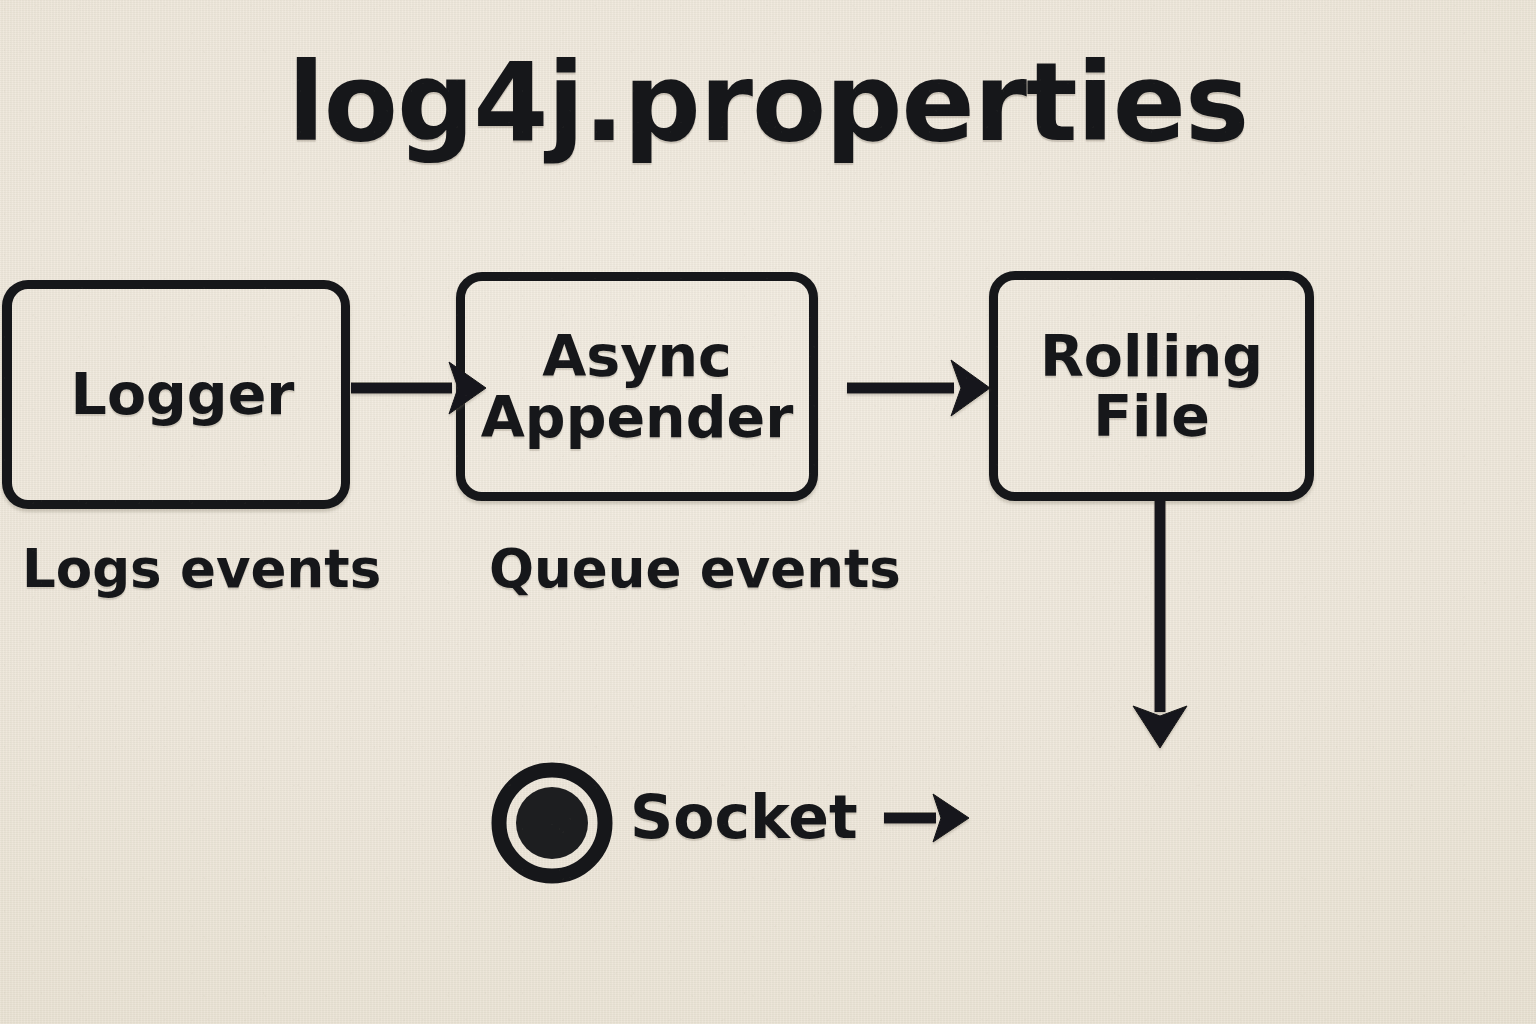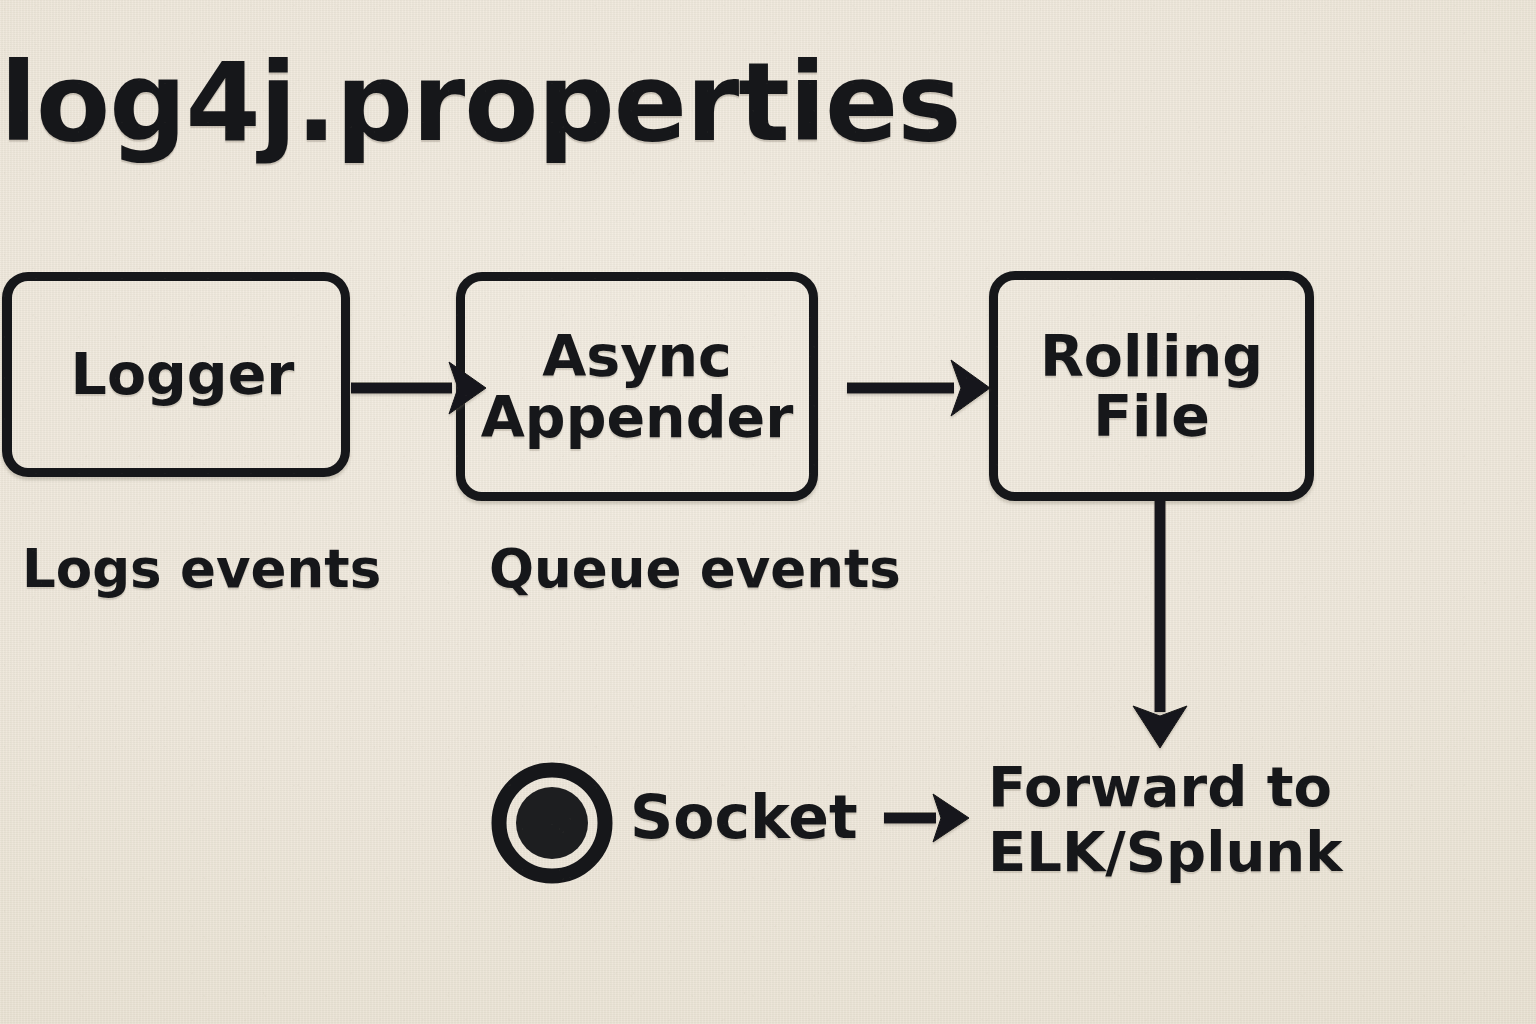--- a/index.html
+++ b/index.html
@@ -20,21 +20,21 @@
     font-family: "DejaVu Sans", sans-serif;
     color: #17181a;
   }
 
   
   #title {
     position: absolute;
     left: 0;
     top: 44px;
     width: 1536px;
-    text-align: left;
+    text-align: center;
     font-family: "DejaVu Sans", sans-serif;
     font-size: 108px;
     font-weight: 700;
     letter-spacing: -1px;
     color: #16171a;
     line-height: 1.1;
     text-shadow: 0 2px 1px rgba(120,110,95,0.30);
   }
 
   
@@ -52,21 +52,21 @@
   .node-label {
     font-size: 57px;
     font-weight: 600;
     line-height: 1.06;
     text-align: center;
     color: #16171a;
     white-space: pre-line;
     text-shadow: 0 2px 1px rgba(120,110,95,0.25);
   }
 
-  #node-logger  { left: 2px;   top: 272px; width: 348px; height: 205px; border-left-width: 10px; padding-left: 12px; }
+  #node-logger  { left: 2px;   top: 280px; width: 348px; height: 229px; border-left-width: 10px; padding-left: 12px; }
   #node-async   { left: 456px; top: 272px; width: 362px; height: 229px; }
   #node-rolling { left: 989px; top: 271px; width: 325px; height: 230px; }
 
   
   .caption {
     position: absolute;
     font-size: 53px;
     font-weight: 600;
     color: #16171a;
     white-space: nowrap;
@@ -155,22 +155,20 @@
   <div class="caption" id="caption-async">Queue events</div>
 
 
   <svg id="socket-icon" viewBox="0 0 126 126">
     <circle cx="63" cy="63" r="53" fill="none" stroke="#16171a" stroke-width="15"></circle>
     <circle cx="63" cy="63" r="36" fill="#1d1e20"></circle>
   </svg>
 
   <div id="socket-label">Socket</div>
 
-  <div id="forward-label">Forward to
-ELK/Splunk</div>
 
   <svg id="overlay" viewBox="0 0 1536 1024">
     <defs>
       <filter id="inkshadow" x="-20%" y="-20%" width="150%" height="150%">
         <feDropShadow dx="0" dy="2" stdDeviation="1" flood-color="#786e5f" flood-opacity="0.30"></feDropShadow>
       </filter>
     </defs>
 
     <g filter="url(#inkshadow)" fill="#16171a" stroke="#16171a" stroke-linecap="butt">
 

